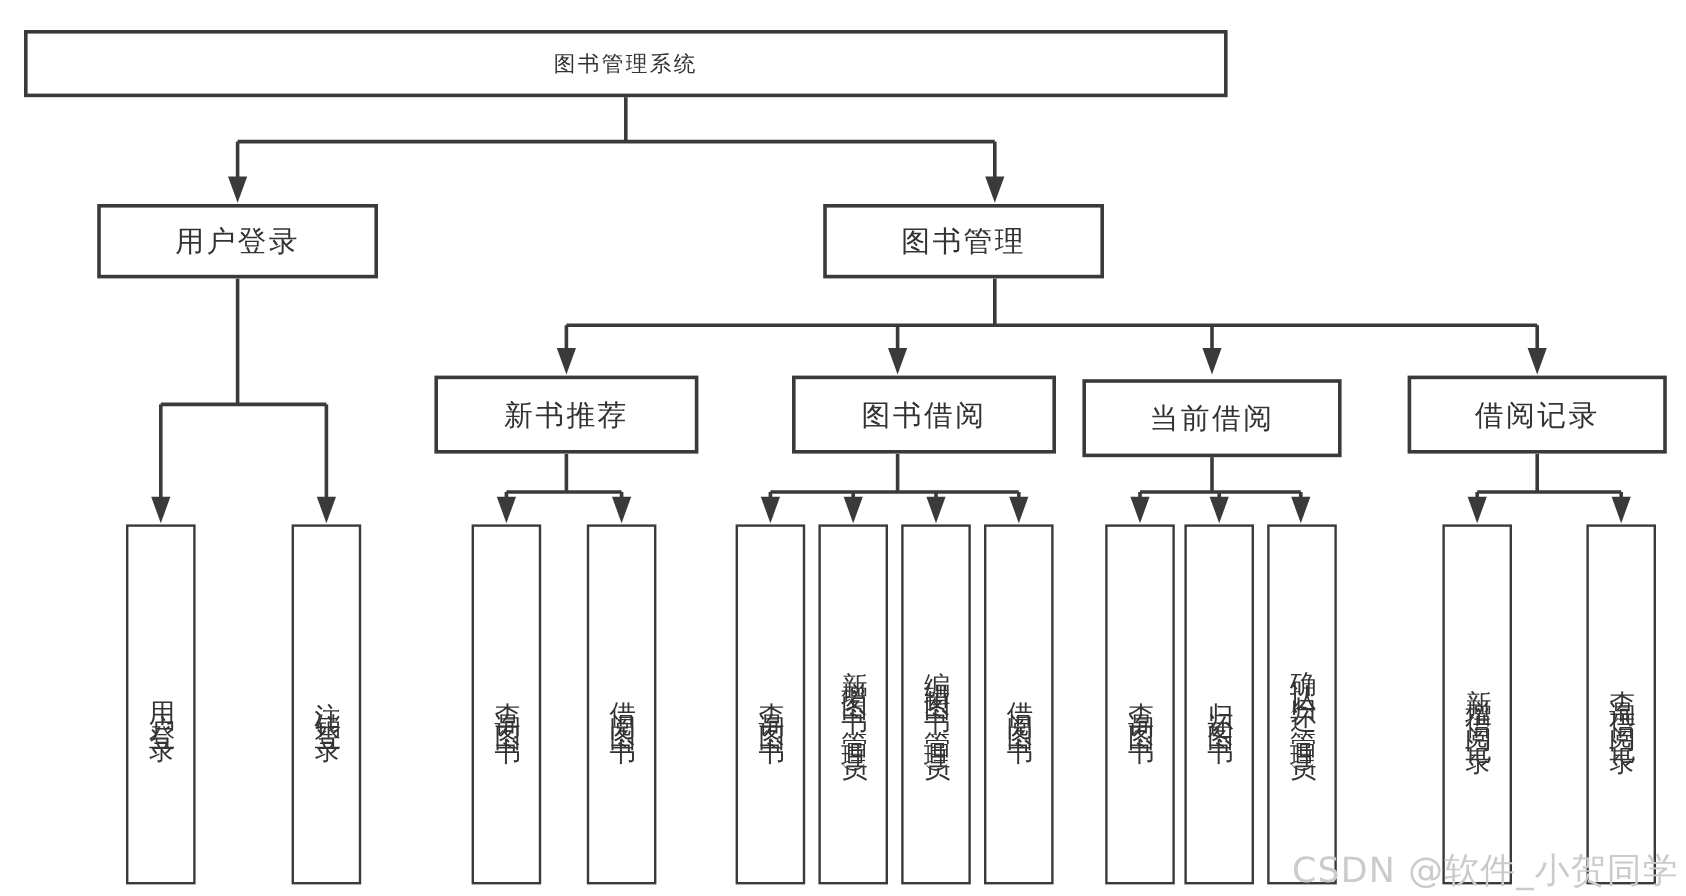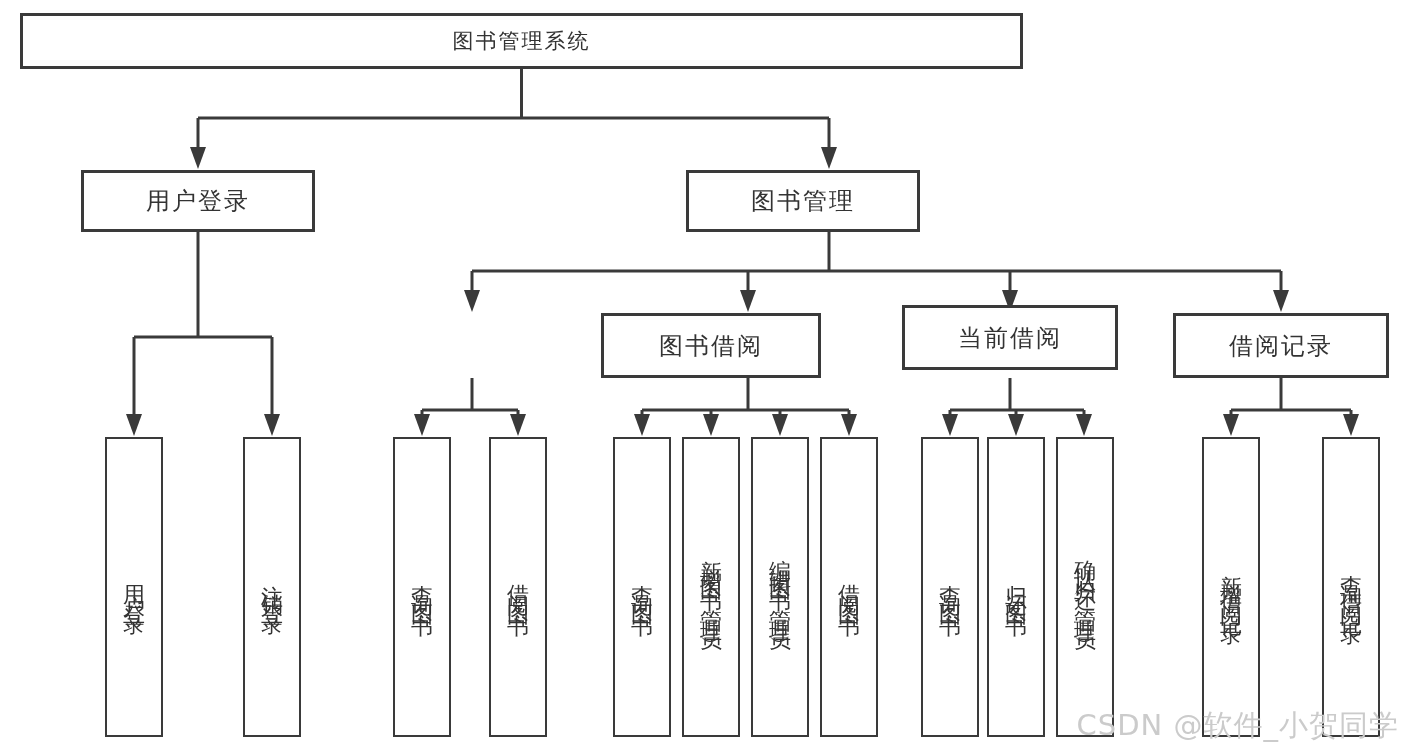--- a/index.html
+++ b/index.html
@@ -24,21 +24,21 @@
     border: 3px solid #3a3a3a;
     display: flex;
     align-items: center;
     justify-content: center;
     z-index: 2;
     color: #333333;
     font-size: 24px;
     letter-spacing: 2px;
     white-space: nowrap;
   }
-  .hbox.root { font-size: 21px; }
+  .hbox.root { font-size: 18px; margin-top: 12px; }
   .leaf {
     position: absolute;
     box-sizing: border-box;
     top: 437px;
     width: 58px;
     height: 300px;
     background: #ffffff;
     border: 2.5px solid #3a3a3a;
     display: flex;
     align-items: center;
@@ -140,24 +140,27 @@
     <span>图书管理系统</span>
   </div>
 
   <div class="hbox" style="left:81px; top:170px; width:234px; height:62px;">
     <span>用户登录</span>
   </div>
   <div class="hbox" style="left:686px; top:170px; width:234px; height:62px;">
     <span>图书管理</span>
   </div>
 
-  <div class="hbox" style="left:601px; top:313px; width:220px; height:65px;">
+  <div class="hbox" style="left:362px; top:313px; width:220px; height:65px;">
+    <span>新书推荐</span>
+  </div>
+  <div class="hbox" style="left:660px; top:313px; width:220px; height:65px;">
     <span>图书借阅</span>
   </div>
-  <div class="hbox" style="left:902px; top:305px; width:216px; height:65px;">
+  <div class="hbox" style="left:902px; top:316px; width:216px; height:65px;">
     <span>当前借阅</span>
   </div>
   <div class="hbox" style="left:1173px; top:313px; width:216px; height:65px;">
     <span>借阅记录</span>
   </div>
 
   <div class="leaf" style="left:105px;">
     <span class="vtext">用户登录</span>
   </div>
   <div class="leaf" style="left:243px;">

